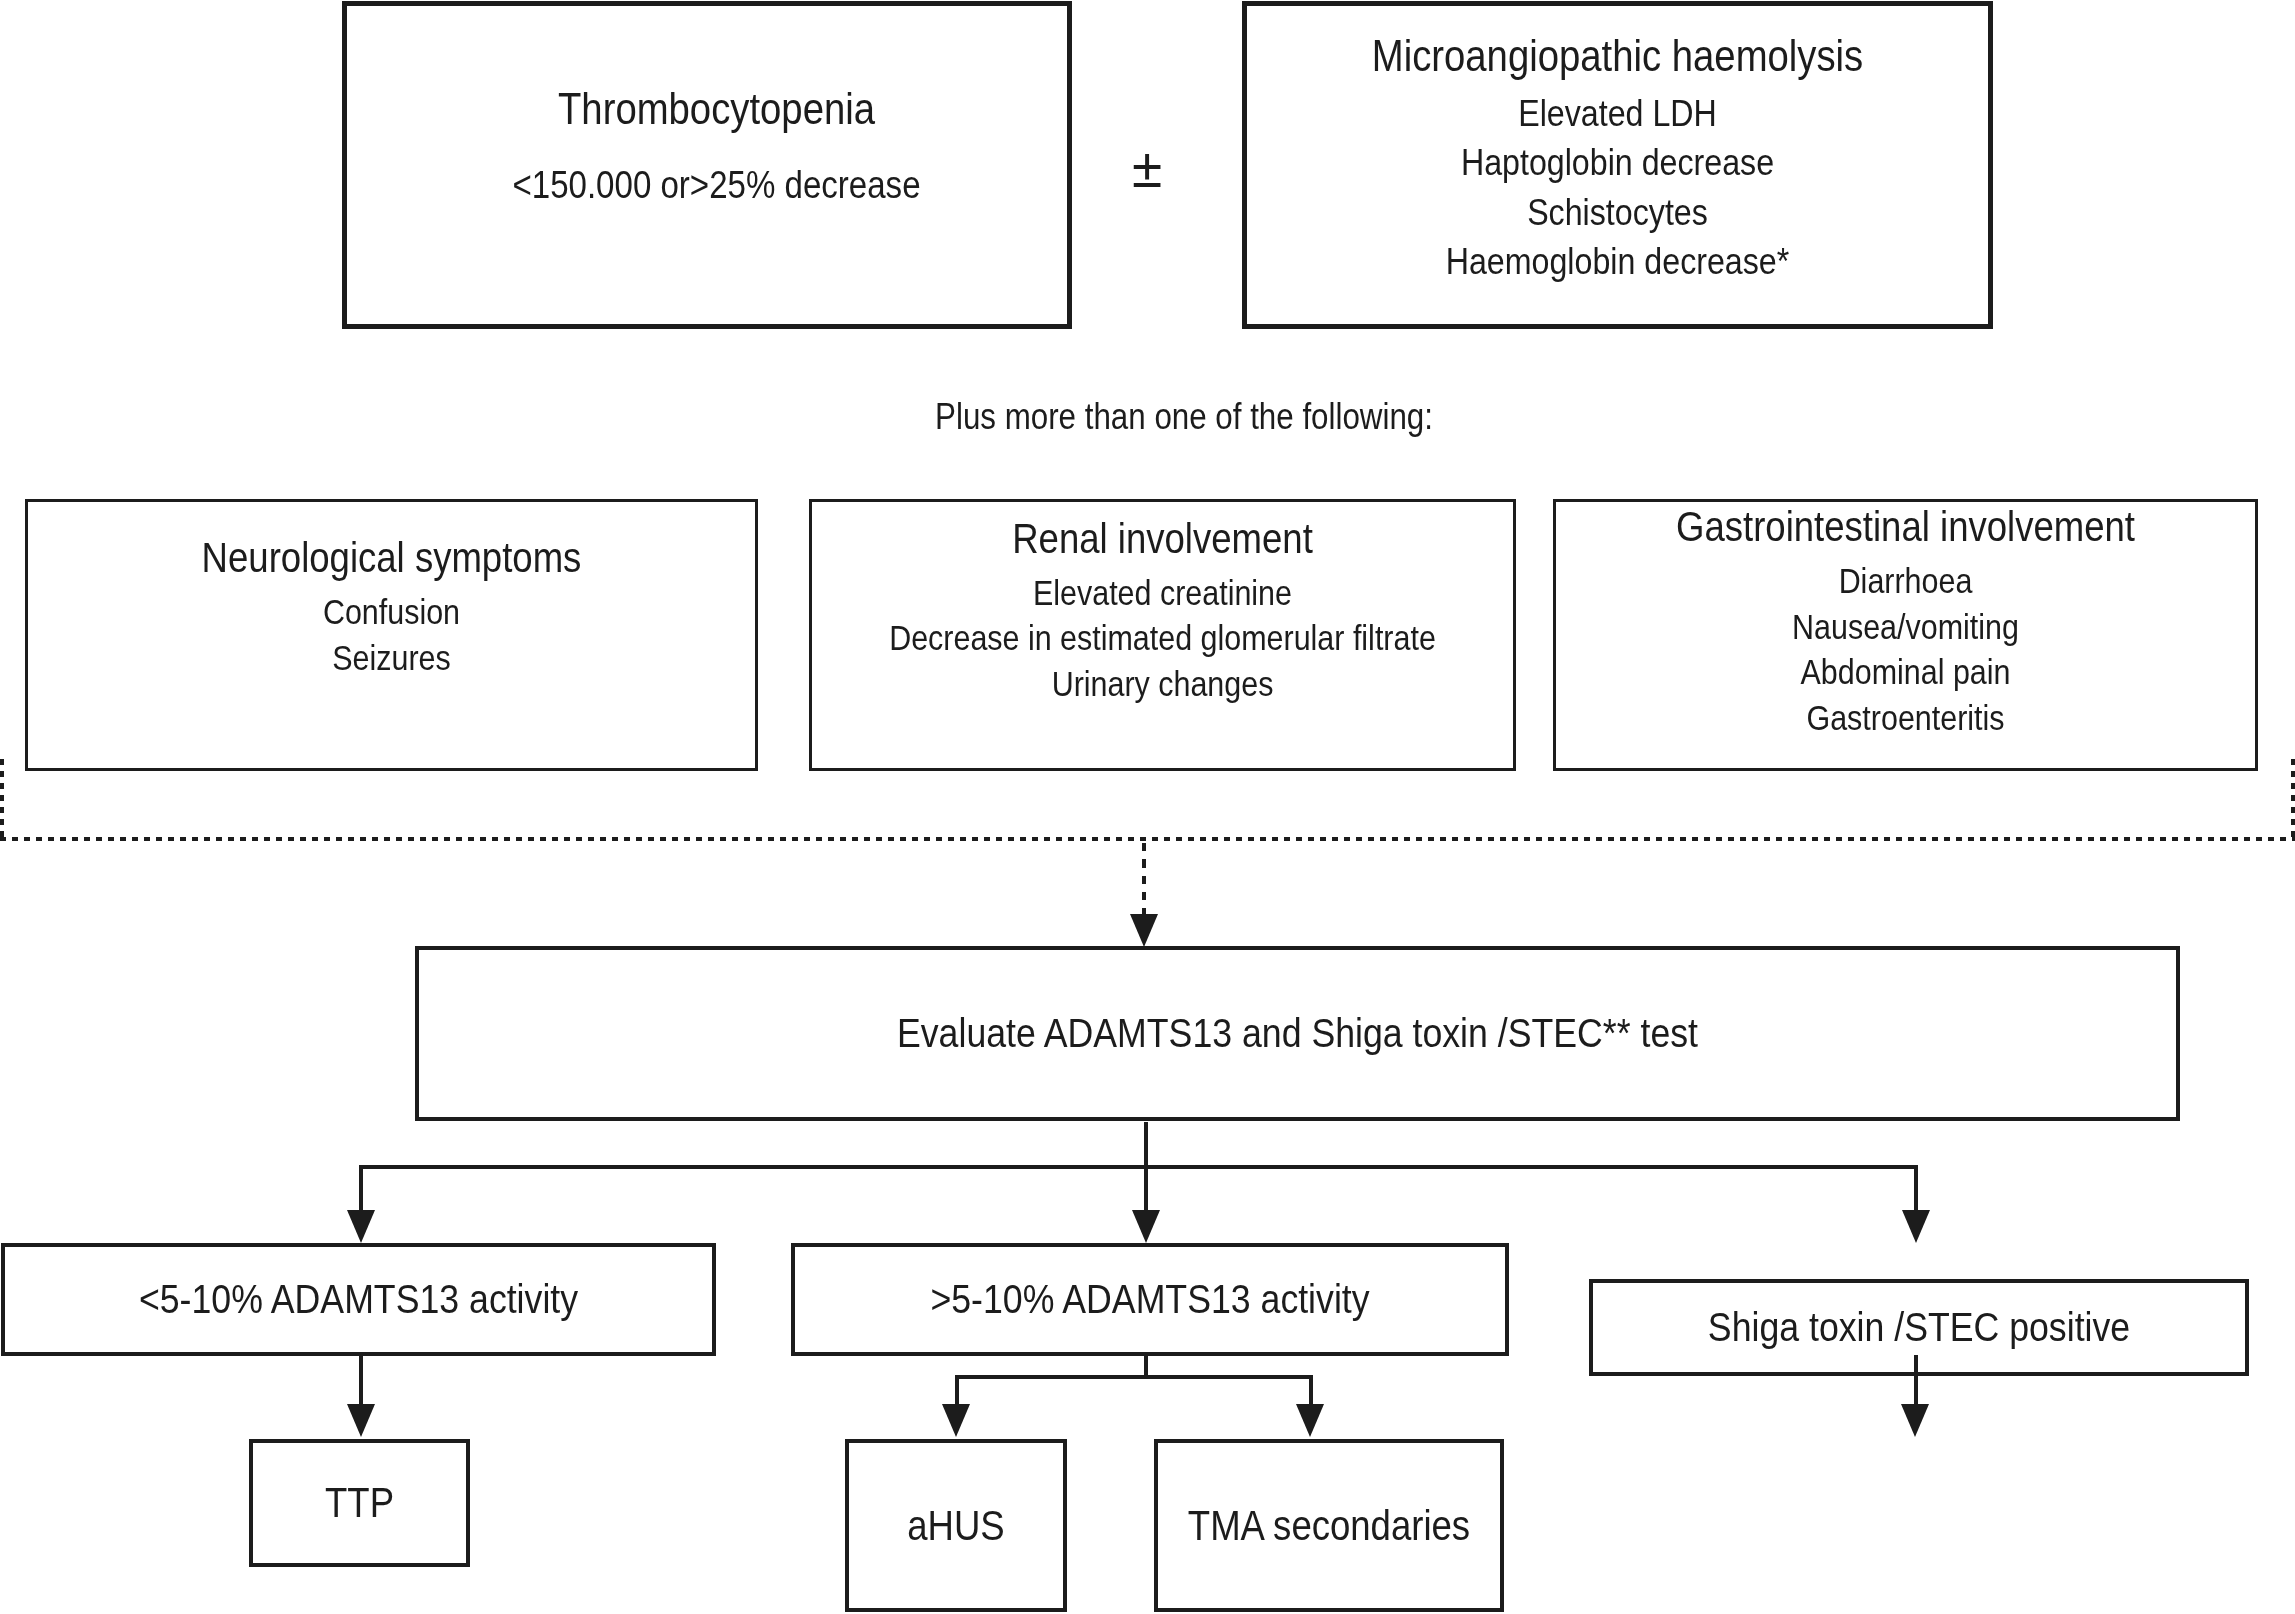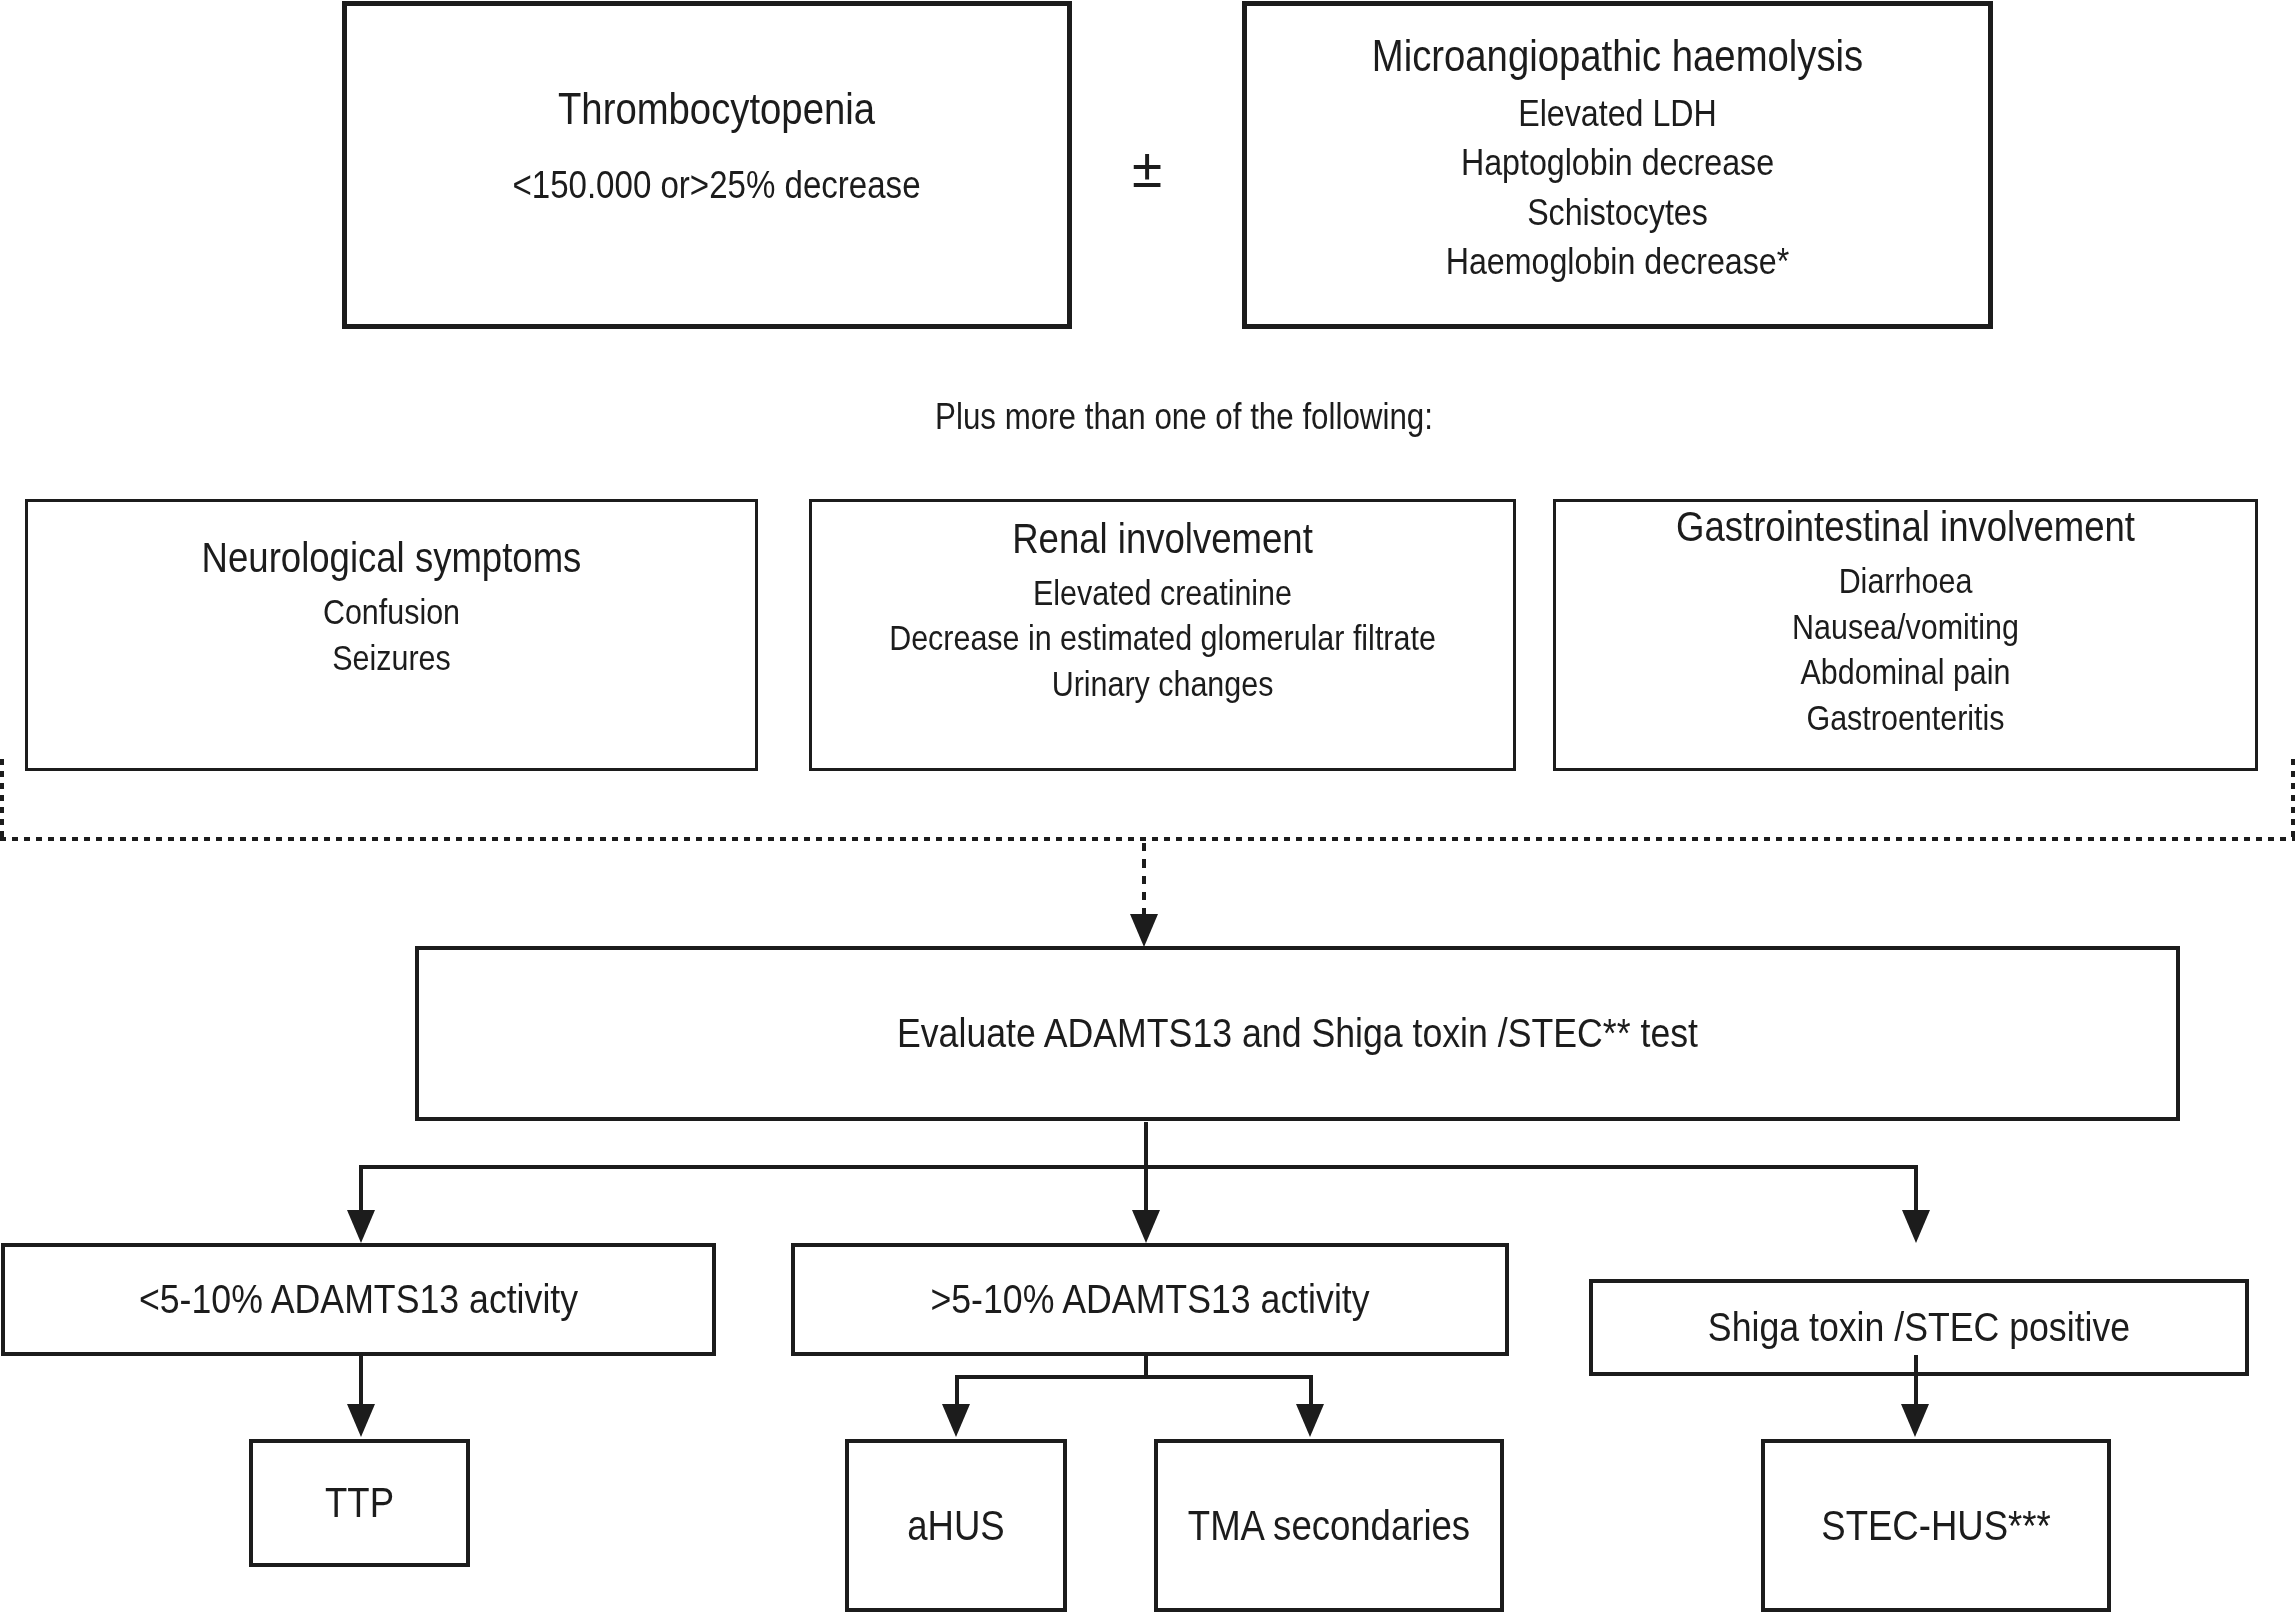--- a/index.html
+++ b/index.html
@@ -166,20 +166,15 @@
         <div class="big" style="font-size:42px;">aHUS</div>
       </div>
   </div>
 
   <div class="box" style="left:1154px;top:1439px;width:350px;height:173px;">
     <div class="cx">
         <div class="big" style="font-size:42px;">TMA secondaries</div>
       </div>
   </div>
 
-  <div class="box" style="left:1761px;top:1439px;width:350px;height:173px;">
-    <div class="cx">
-        <div class="big" style="font-size:42px;">STEC-HUS***</div>
-      </div>
-  </div>
 
 </div>
 
 
 </body></html>

